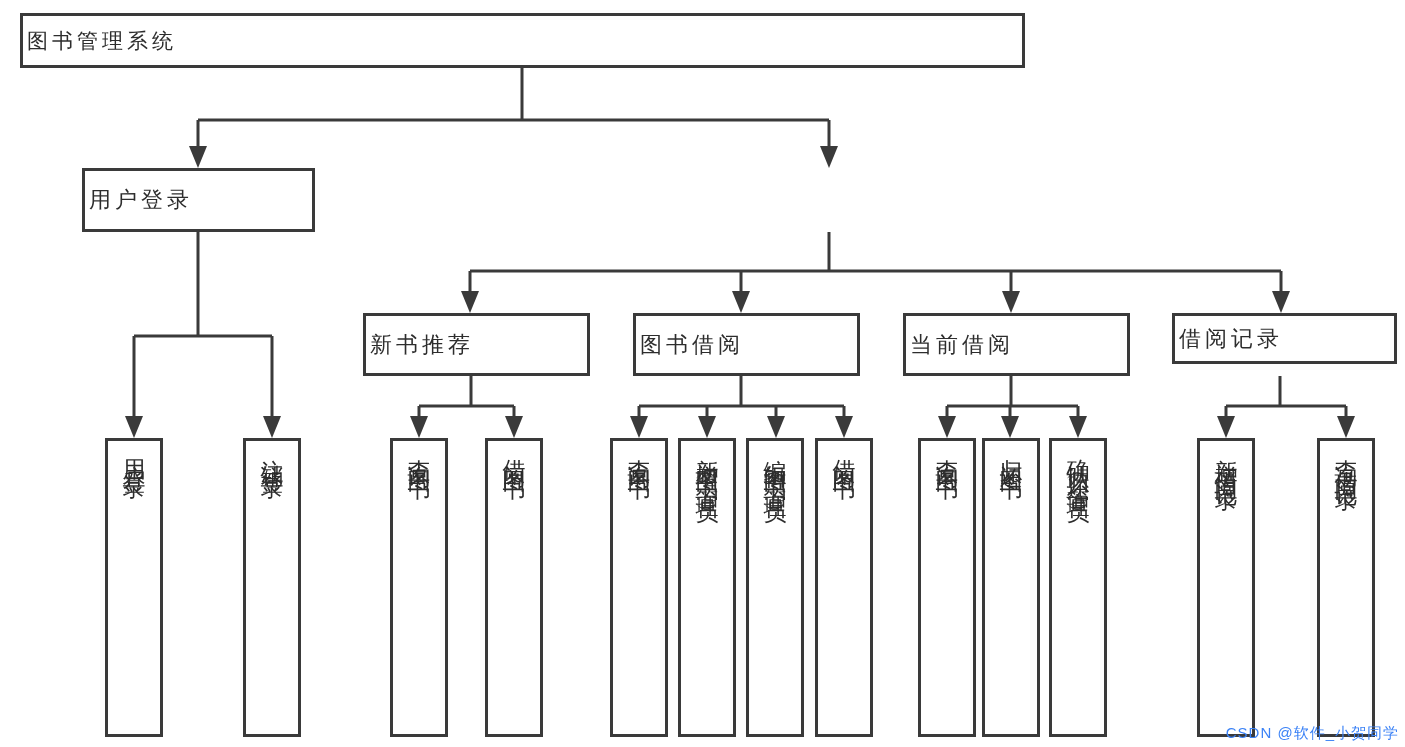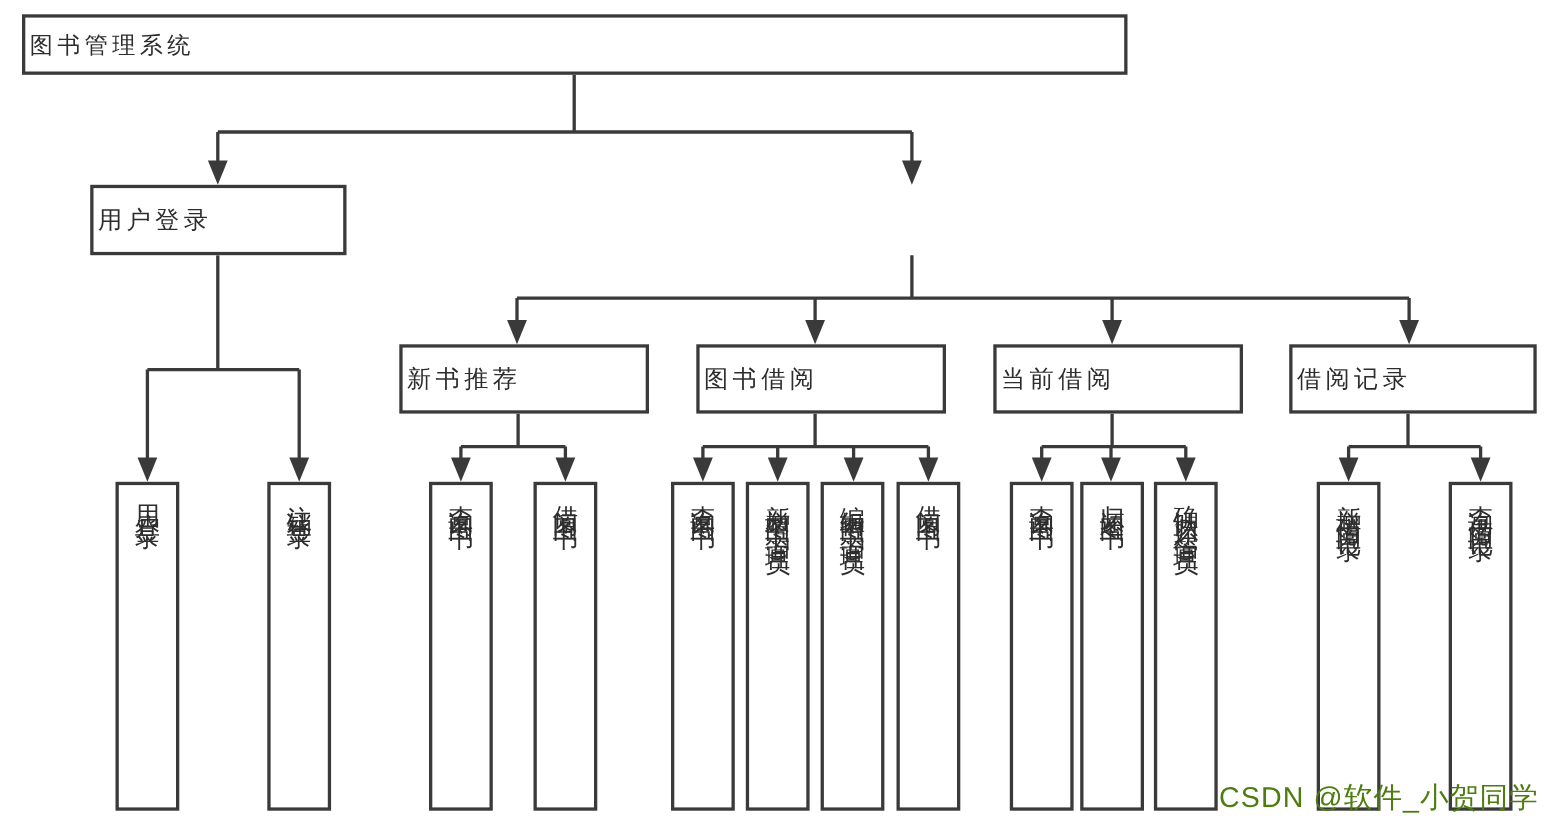--- a/index.html
+++ b/index.html
@@ -47,23 +47,23 @@
     width: 58px;
     writing-mode: vertical-rl;
     font-size: 23px;
     letter-spacing: 6px;
     line-height: 1;
   }
   .watermark {
     position: absolute;
     right: 6px;
     bottom: 4px;
-    font-size: 26px;
+    font-size: 15px;
     letter-spacing: 1px;
-    color: #4d7c0f;
+    color: #3b82f6;
     white-space: nowrap;
     margin-top: 29px;
   }
 </style>
 </head>
 <body>
 
 <div class="stage">
 
   <svg class="connectors" width="1405" height="747" viewBox="0 0 1405 747">
@@ -107,21 +107,21 @@
 
   <div class="box hbox" style="left:363px; top:313px; width:227px; height:63px;">
     <span class="lbl">新书推荐</span>
   </div>
   <div class="box hbox" style="left:903px; top:313px; width:227px; height:63px;">
     <span class="lbl">当前借阅</span>
   </div>
   <div class="box hbox" style="left:633px; top:313px; width:227px; height:63px;">
     <span class="lbl">图书借阅</span>
   </div>
-  <div class="box hbox" style="left:1172px; top:313px; width:225px; height:63px;">
+  <div class="box hbox" style="left:1172px; top:313px; width:225px; height:51px;">
     <span class="lbl">借阅记录</span>
   </div>
 
   <div class="box vbox" style="left:105px;">
     <span>用户登录</span>
   </div>
   <div class="box vbox" style="left:243px;">
     <span>注销登录</span>
   </div>
 

